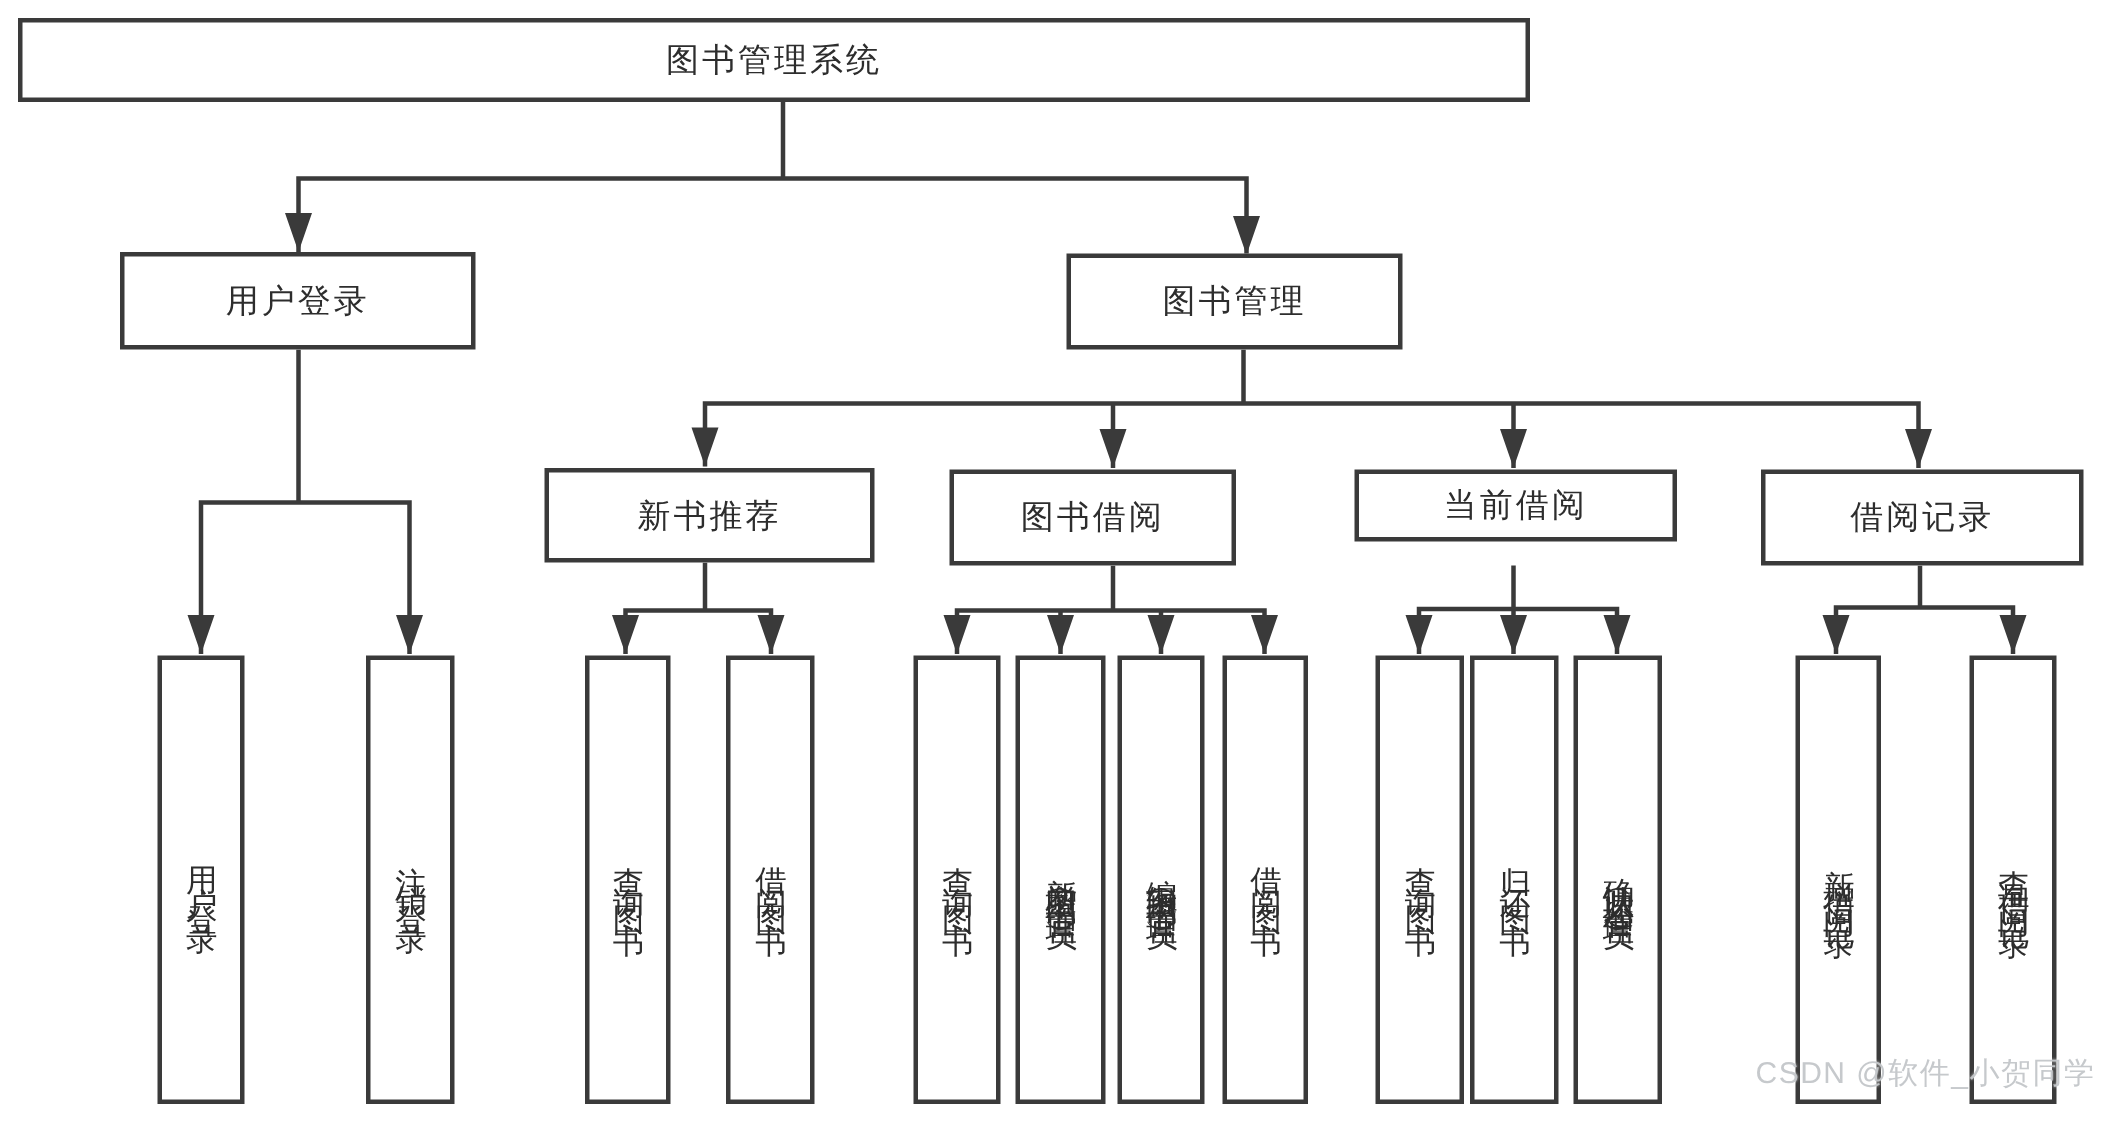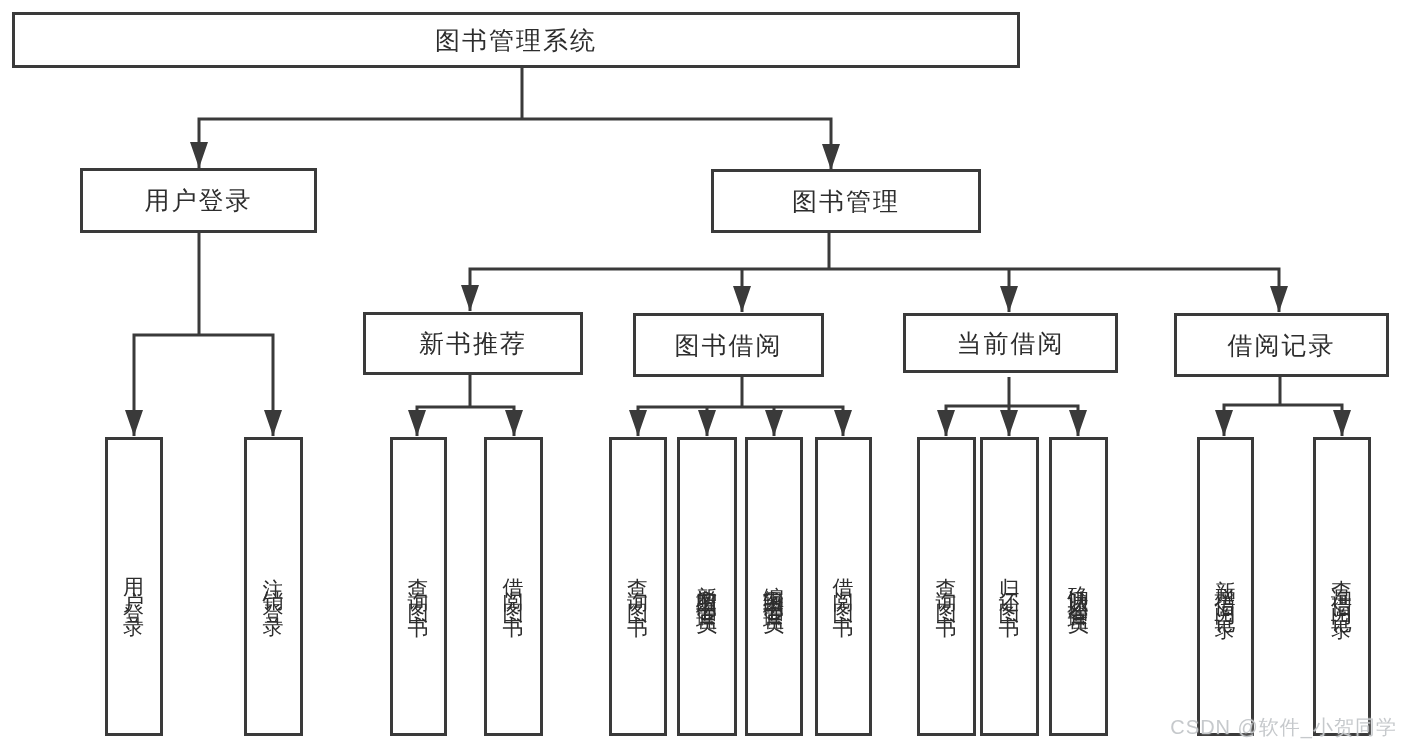--- a/index.html
+++ b/index.html
@@ -14,35 +14,35 @@
   .edges{position:absolute;left:0;top:0;width:1405px;height:747px;}
   .edges path.line{stroke:#3a3a3a;stroke-width:3;fill:none;}
   .edges path.arrow{fill:#3a3a3a;stroke:none;}
   .box{
     position:absolute;
     box-sizing:border-box;
     border:3px solid #3a3a3a;
     background:#ffffff;
     display:flex;align-items:center;justify-content:center;
   }
-  .hbox{font-size:25px;letter-spacing:2px;white-space:nowrap;}
+  .hbox{font-size:22px;letter-spacing:2px;white-space:nowrap;}
   .leaf{top:437px;height:299px;}
   .vtext{
     writing-mode:vertical-rl;
     text-orientation:mixed;
     font-size:21px;
     line-height:1;
     white-space:nowrap;
   }
   .ls4{letter-spacing:13px;}
   .ls6{letter-spacing:8px;}
   .ls10{letter-spacing:4px;}
   .watermark{
     position:absolute;
-    right:8px;bottom:6px;
+    right:8px;bottom:18px;
     font-size:20px;
     letter-spacing:1px;
     color:rgba(195,198,201,0.95);
     text-shadow:0 0 2px rgba(255,255,255,0.8);
     z-index:20;
     white-space:nowrap;
     text-align:center;
   }
 </style>
 </head>
@@ -81,31 +81,31 @@
     </g>
   </svg>
 
   <div class="box hbox" style="left:12px;top:12px;width:1008px;height:56px;">
     <span>图书管理系统</span>
   </div>
 
   <div class="box hbox" style="left:80px;top:168px;width:237px;height:65px;">
     <span>用户登录</span>
   </div>
-  <div class="box hbox" style="left:711px;top:169px;width:270px;height:64px;">
+  <div class="box hbox" style="left:711px;top:169px;width:224px;height:64px;">
     <span>图书管理</span>
   </div>
 
   <div class="box hbox" style="left:363px;top:312px;width:220px;height:63px;">
     <span>新书推荐</span>
   </div>
   <div class="box hbox" style="left:633px;top:313px;width:191px;height:64px;">
     <span>图书借阅</span>
   </div>
-  <div class="box hbox" style="left:903px;top:313px;width:215px;height:60px;">
+  <div class="box hbox" style="left:903px;top:313px;width:215px;height:48px;">
     <span>当前借阅</span>
   </div>
   <div class="box hbox" style="left:1174px;top:313px;width:215px;height:64px;">
     <span>借阅记录</span>
   </div>
 
   <div class="box leaf" style="left:105px;width:58px;">
     <span class="vtext ls4">用户登录</span>
   </div>
   <div class="box leaf" style="left:244px;width:59px;">

